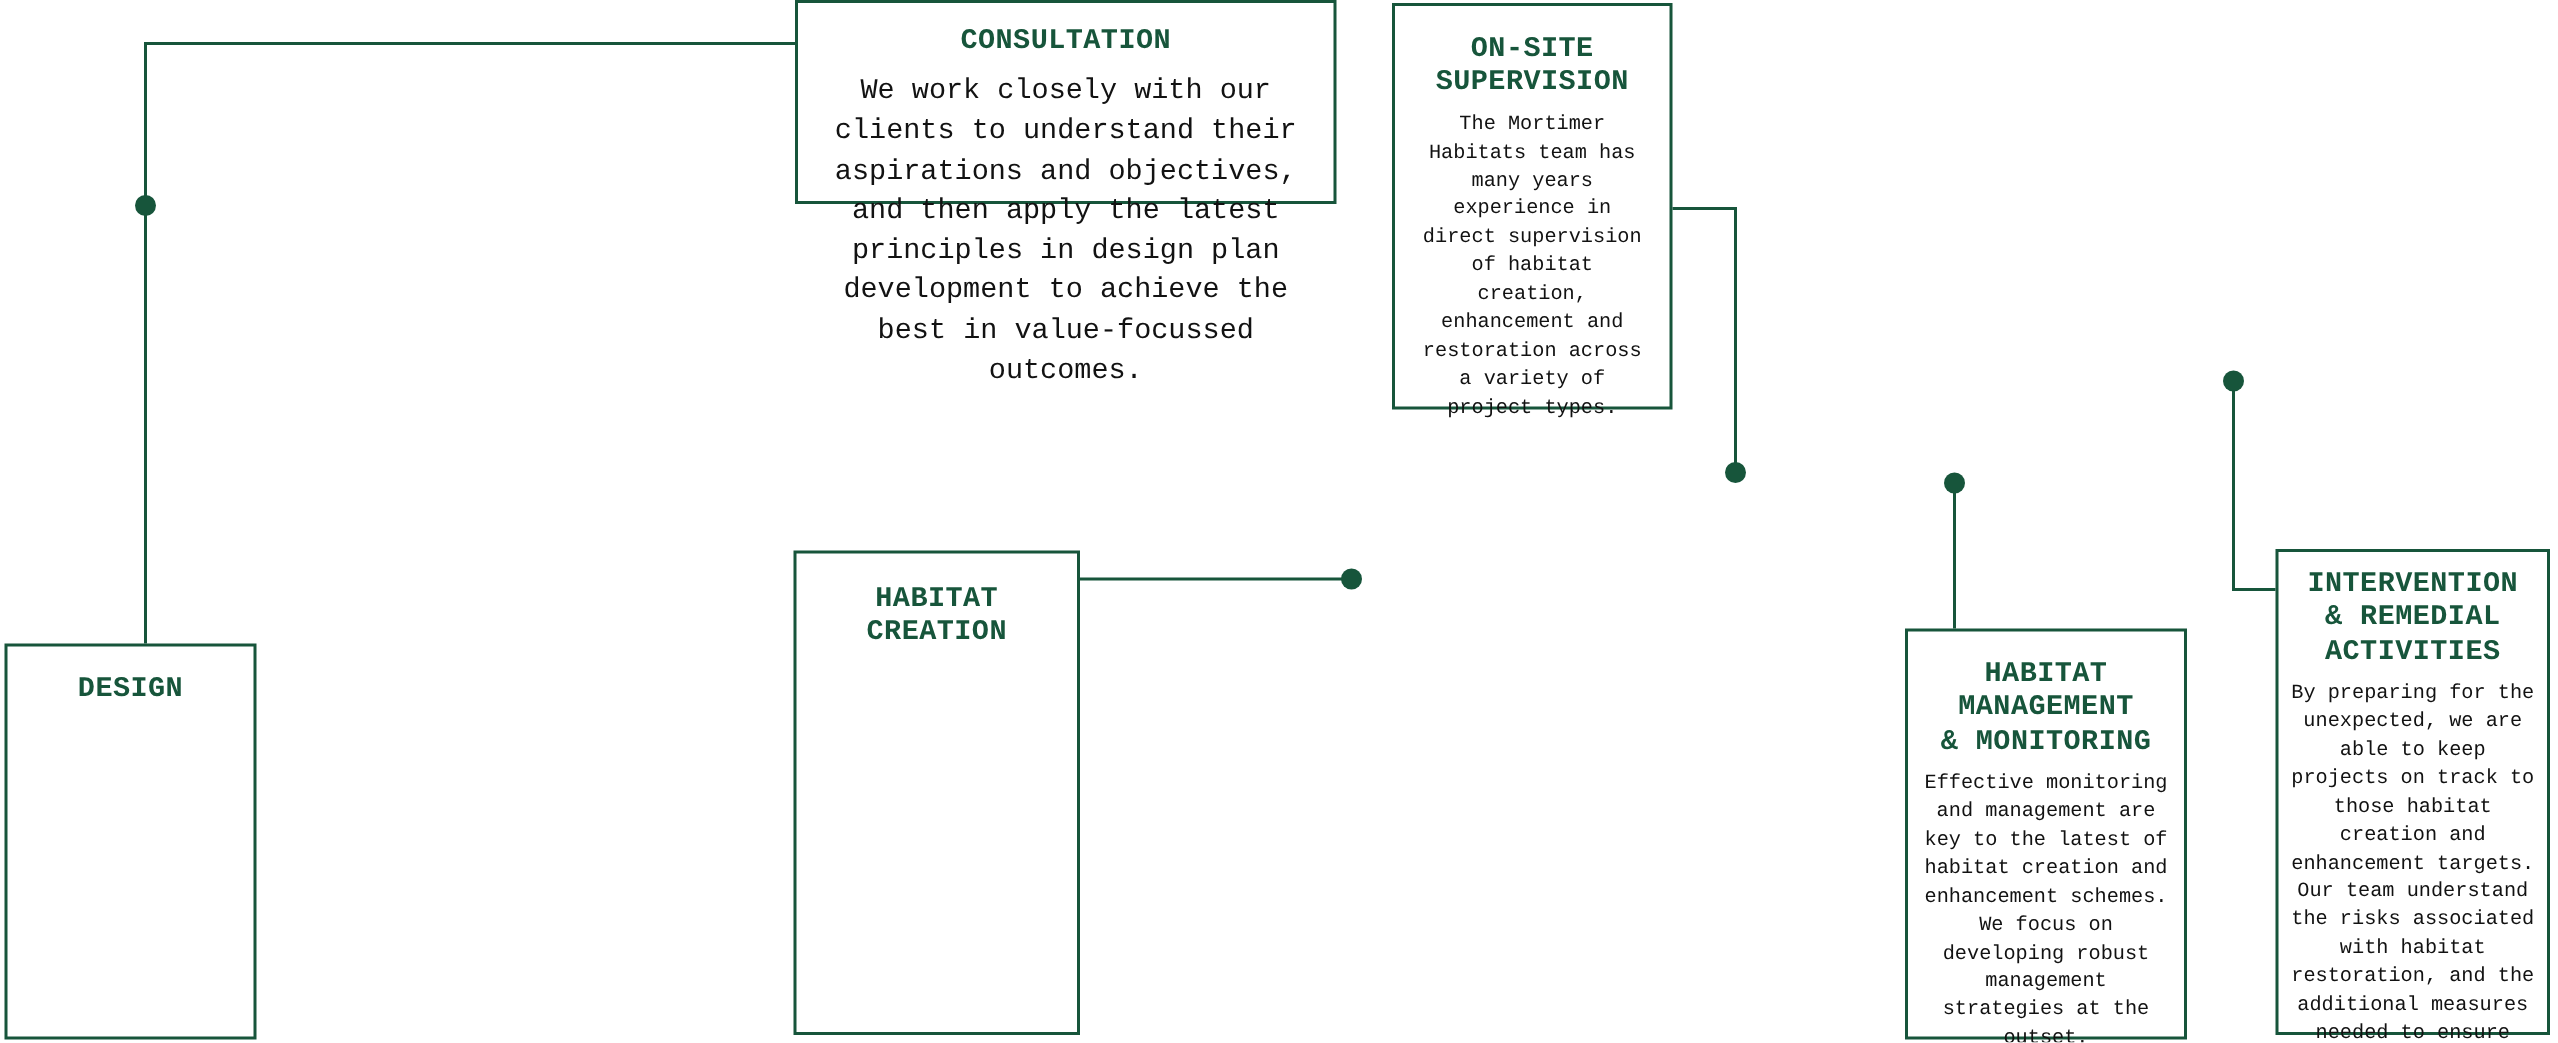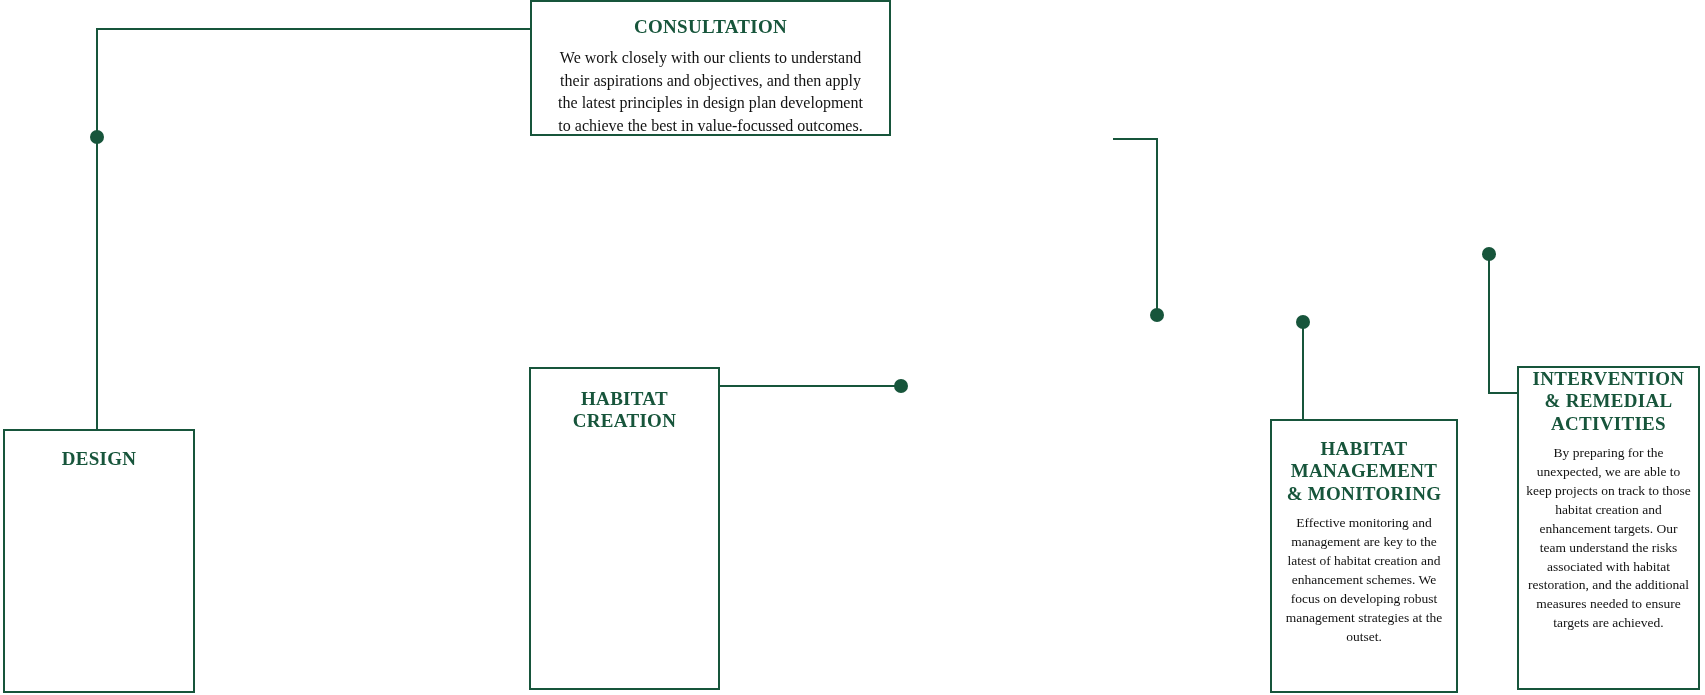--- a/index.html
+++ b/index.html
@@ -7,21 +7,21 @@
     --text:#121212;
     --bg:#ffffff;
   }
   html,body{margin:0;padding:0;background:var(--bg);}
   #canvas{
     position:relative;
     width:1705px;
     height:695px;
     overflow:hidden;
     background:var(--bg);
-    font-family:Liberation Serif, serif;
+    font-family:Liberation Mono, monospace;
   }
   .node{
     position:absolute;
     box-sizing:border-box;
     background:var(--bg);
     border:2px solid var(--accent);
     text-align:center;
   }
   .node .title{
     margin:0 0 9px 0;
@@ -42,25 +42,25 @@
   .seg{position:absolute;background:var(--accent);}
   .dot{
     position:absolute;
     width:14px;height:14px;
     border-radius:50%;
     background:var(--accent);
   }
   
   #node-consultation     {left:530px; top:0px;    width:361px; height:136px; padding:14px 18px 0;}
   #node-onsite           {left:928px; top:2px;    width:187px; height:271px; padding:17px 12px 0;}
-  #node-design           {left:3px;   top:429px;  width:192px; height:264px; padding:17px 11px 0;}
+  #node-design           {left:3px;   top:429px;  width:168px; height:264px; padding:17px 11px 0;}
   #node-habitat-creation {left:529px; top:367px;  width:191px; height:323px; padding:19px 11px 0;}
   #node-habitat-mgmt     {left:1270px;top:419px;  width:188px; height:274px; padding:17px 9px 0;}
-  #node-intervention     {left:1517px;top:366px;  width:183px; height:324px; padding:0 7px 0;}
-  #node-consultation .body{font-size:16px;}
+  #node-intervention     {left:1517px;top:366px;  width:183px; height:324px; padding:10px 7px 0;}
+  #node-consultation .body{font-size:19px;}
 </style>
 </head>
 <body>
 
 <div id="canvas">
 
   <div>
     <div class="seg" style="left:96px;top:28px;width:436px;height:2px;"></div>
     <div class="seg" style="left:96px;top:28px;width:2px;height:403px;"></div>
     <div class="dot" style="left:90px;top:130px;"></div>
@@ -86,20 +86,25 @@
     <div class="seg" style="left:1488px;top:254px;width:2px;height:140px;"></div>
     <div class="seg" style="left:1488px;top:392px;width:31px;height:2px;"></div>
     <div class="dot" style="left:1482px;top:247px;"></div>
   </div>
 
   <div class="node" id="node-consultation">
     <h2 class="title">CONSULTATION</h2>
     <p class="body">We work closely with our clients to understand their aspirations and objectives, and then apply the latest principles in design plan development to achieve the best in value-focussed outcomes.</p>
   </div>
 
+  <div class="node" id="node-onsite">
+    <h2 class="title">ON-SITE
+SUPERVISION</h2>
+    <p class="body">The Mortimer Habitats team has many years experience in direct supervision of habitat creation, enhancement and restoration across a variety of project types.</p>
+  </div>
 
   <div class="node" id="node-design">
     <h2 class="title">DESIGN</h2>
   </div>
 
   <div class="node" id="node-habitat-creation">
     <h2 class="title">HABITAT
 CREATION</h2>
   </div>
 

